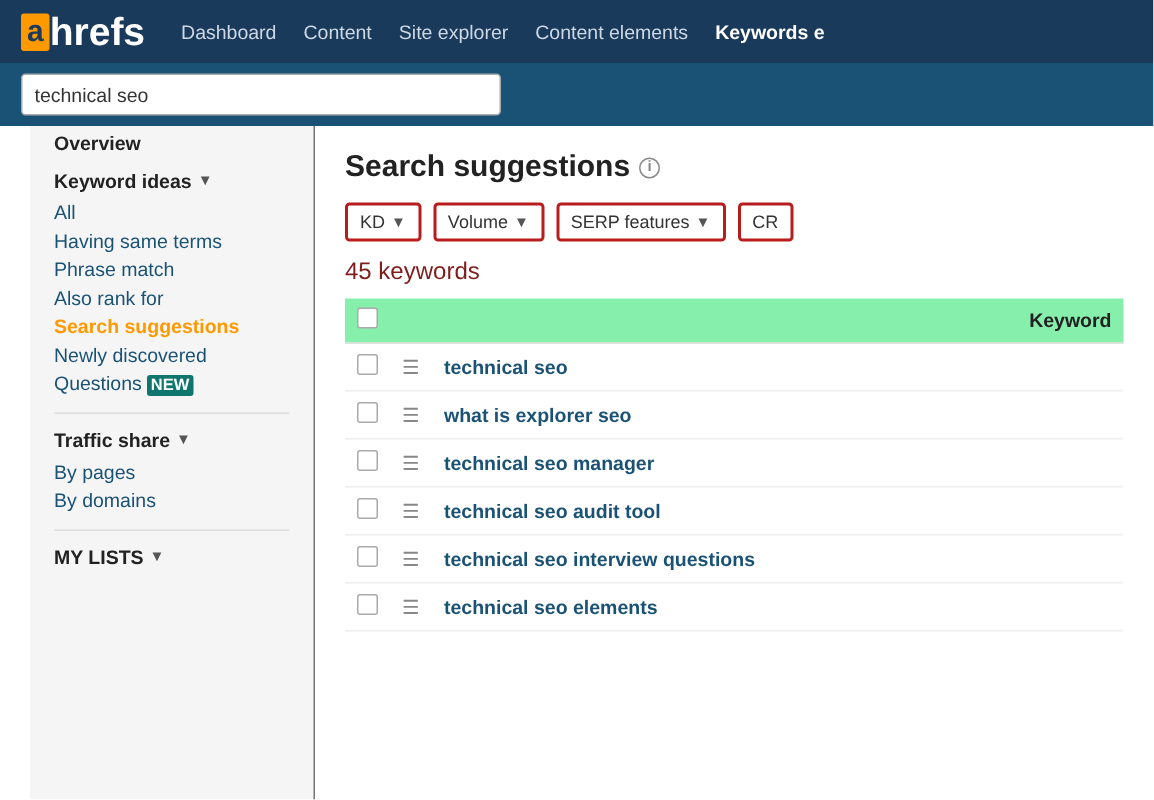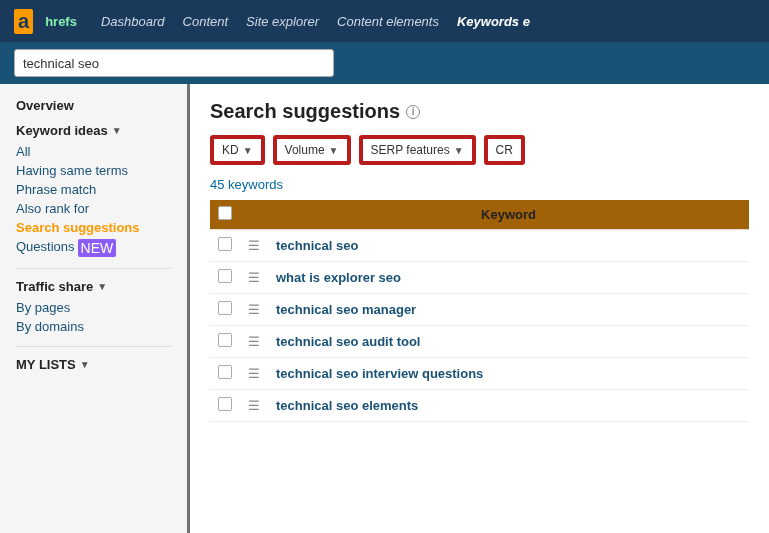--- a/index.html
+++ b/index.html
@@ -23,27 +23,26 @@
       margin-right: 6px;
     }
     .logo-a {
       background: #f90;
       color: #1a3a5c;
       padding: 1px 4px;
       border-radius: 2px;
       font-size: 20px;
       font-weight: bold;
     }
-    .logo-hrefs { color: #86efac; font-size: 13px; font-weight: bold; padding-left: 12px; }
+    .logo-hrefs { color: #ffffff; font-size: 26px; font-weight: bold; }
     .nav-link {
       color: #cdd8e3;
       text-decoration: none;
       font-size: 13px;
       white-space: nowrap;
-      font-style: italic;
     }
     .nav-link.active { color: #fff; font-weight: bold; text-align: center; }
 
     
     .search-bar {
       background: #1a5276;
       padding: 7px 14px;
       display: flex;
       align-items: center;
     }
@@ -62,23 +61,24 @@
     .main-layout {
       display: flex;
       height: calc(533px - 42px - 42px);
     }
 
     
     .sidebar {
       width: 190px;
       min-width: 190px;
       background: #f5f5f5;
-      border-right: 3px solid #737373;
-      padding: 14px 16px;
+      border-right: 1px solid #737373;
+      padding: 4px 16px;
       overflow-y: auto;
+      margin-left: 20px;
     }
     .sidebar-section-title {
       font-weight: bold;
       color: #222;
       font-size: 13px;
       margin-bottom: 4px;
       margin-top: 10px;
       display: flex;
       align-items: center;
       gap: 4px;
@@ -90,24 +90,24 @@
       text-decoration: none;
       font-size: 13px;
       padding: 2px 0;
       cursor: pointer;
     }
     .sidebar-link.active {
       color: #f90;
       font-weight: bold;
     }
     .badge-new {
-      background: #8b5cf6;
+      background: #0f766e;
       color: #fff;
-      font-size: 14px;
-      font-weight: normal;
+      font-size: 11px;
+      font-weight: bold;
       border-radius: 2px;
       padding: 1px 3px;
       margin-left: 3px;
       vertical-align: middle;
     }
     .dropdown-arrow {
       font-size: 10px;
       color: #555;
     }
 
@@ -144,50 +144,50 @@
     .filter-bar {
       display: flex;
       align-items: center;
       gap: 8px;
       margin-bottom: 12px;
     }
     .filter-btn {
       display: flex;
       align-items: center;
       gap: 4px;
-      border: 4px solid #b91c1c;
+      border: 2px solid #b91c1c;
       border-radius: 3px;
       padding: 4px 8px;
       background: #fff;
       font-size: 12px;
       color: #333;
       cursor: pointer;
     }
     .filter-btn .arrow { font-size: 10px; color: #555; }
 
     
     .keywords-count {
-      font-size: 13px;
-      color: #0369a1;
+      font-size: 16px;
+      color: #7f1d1d;
       margin-bottom: 8px;
     }
 
     
     .kw-table {
       width: 100%;
       border-collapse: collapse;
     }
     .kw-table th {
-      text-align: center;
+      text-align: right;
       font-weight: bold;
       color: #222;
       font-size: 13px;
       padding: 6px 8px;
       border-bottom: 1px solid #ddd;
-      background: #a16207;
+      background: #86efac;
     }
     .kw-table td {
       padding: 7px 8px;
       border-bottom: 1px solid #eee;
       vertical-align: middle;
     }
     .checkbox-cell { width: 24px; }
     .icon-cell { width: 28px; }
     .check-box {
       width: 14px;
@@ -246,20 +246,21 @@
     <div class="sidebar-section-title">Overview</div>
     <div class="sidebar-section-title">
       <span>Keyword ideas</span>
       <span class="dropdown-arrow">▼</span>
     </div>
     <a class="sidebar-link">All</a>
     <a class="sidebar-link">Having same terms</a>
     <a class="sidebar-link">Phrase match</a>
     <a class="sidebar-link">Also rank for</a>
     <a class="sidebar-link active">Search suggestions</a>
+    <a class="sidebar-link">Newly discovered</a>
     <a class="sidebar-link">
       <span>Questions</span><span class="badge-new">NEW</span>
     </a>
 
     <hr class="sidebar-divider">
 
     <div class="sidebar-section-title">
       <span>Traffic share</span>
       <span class="dropdown-arrow">▼</span>
     </div>

